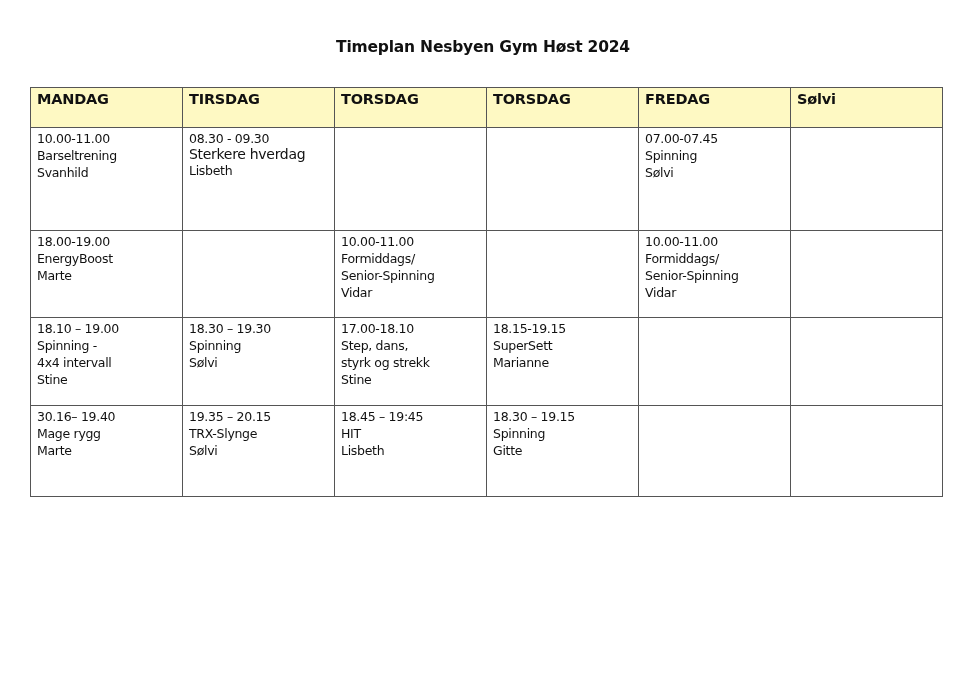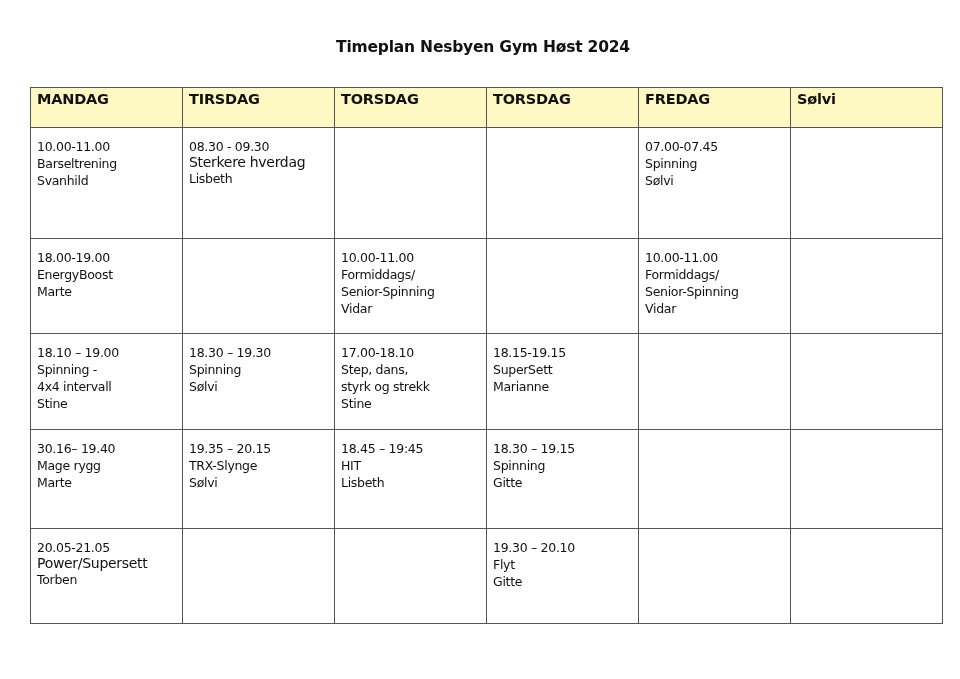--- a/index.html
+++ b/index.html
@@ -14,21 +14,21 @@
   }
   table.schedule col { width: 152px; }
   table.schedule th, table.schedule td {
     border: 1px solid #555; vertical-align: top; padding: 2px 6px; text-align: left;
     overflow: hidden;
   }
   table.schedule th {
     background: #fef9c3; height: 34px; font-weight: bold; font-size: 14.5px; padding-top: 3px;
     letter-spacing: -0.2px;
   }
-  table.schedule td { font-size: 12.5px; line-height: 17px; padding-top: 10px; letter-spacing: -0.3px; }
+  table.schedule td { font-size: 12.5px; line-height: 17px; padding-top: 2px; letter-spacing: -0.3px; }
   tr.r1 td { height: 98px; }
   tr.r2 td { height: 82px; }
   tr.r3 td { height: 83px; }
   tr.r4 td { height: 86px; }
   tr.r5 td { height: 82px; }
   .line { display: block; white-space: nowrap; }
   .small { font-size: 14px; line-height: 15px; }
 </style>
 </head>
 <body>
@@ -145,30 +145,14 @@
       </td>
       <td>
         <span class="line">18.30 – 19.15</span>
         <span class="line">Spinning</span>
         <span class="line">Gitte</span>
       </td>
       <td></td>
       <td></td>
     </tr>
 
-    <tr class="r5">
-      <td>
-        <span class="line">20.05-21.05</span>
-        <span class="line small">Power/Supersett</span>
-        <span class="line">Torben</span>
-      </td>
-      <td></td>
-      <td></td>
-      <td>
-        <span class="line">19.30 – 20.10</span>
-        <span class="line">Flyt</span>
-        <span class="line">Gitte</span>
-      </td>
-      <td></td>
-      <td></td>
-    </tr>
   </tbody>
 </table>
 
 </body></html>

